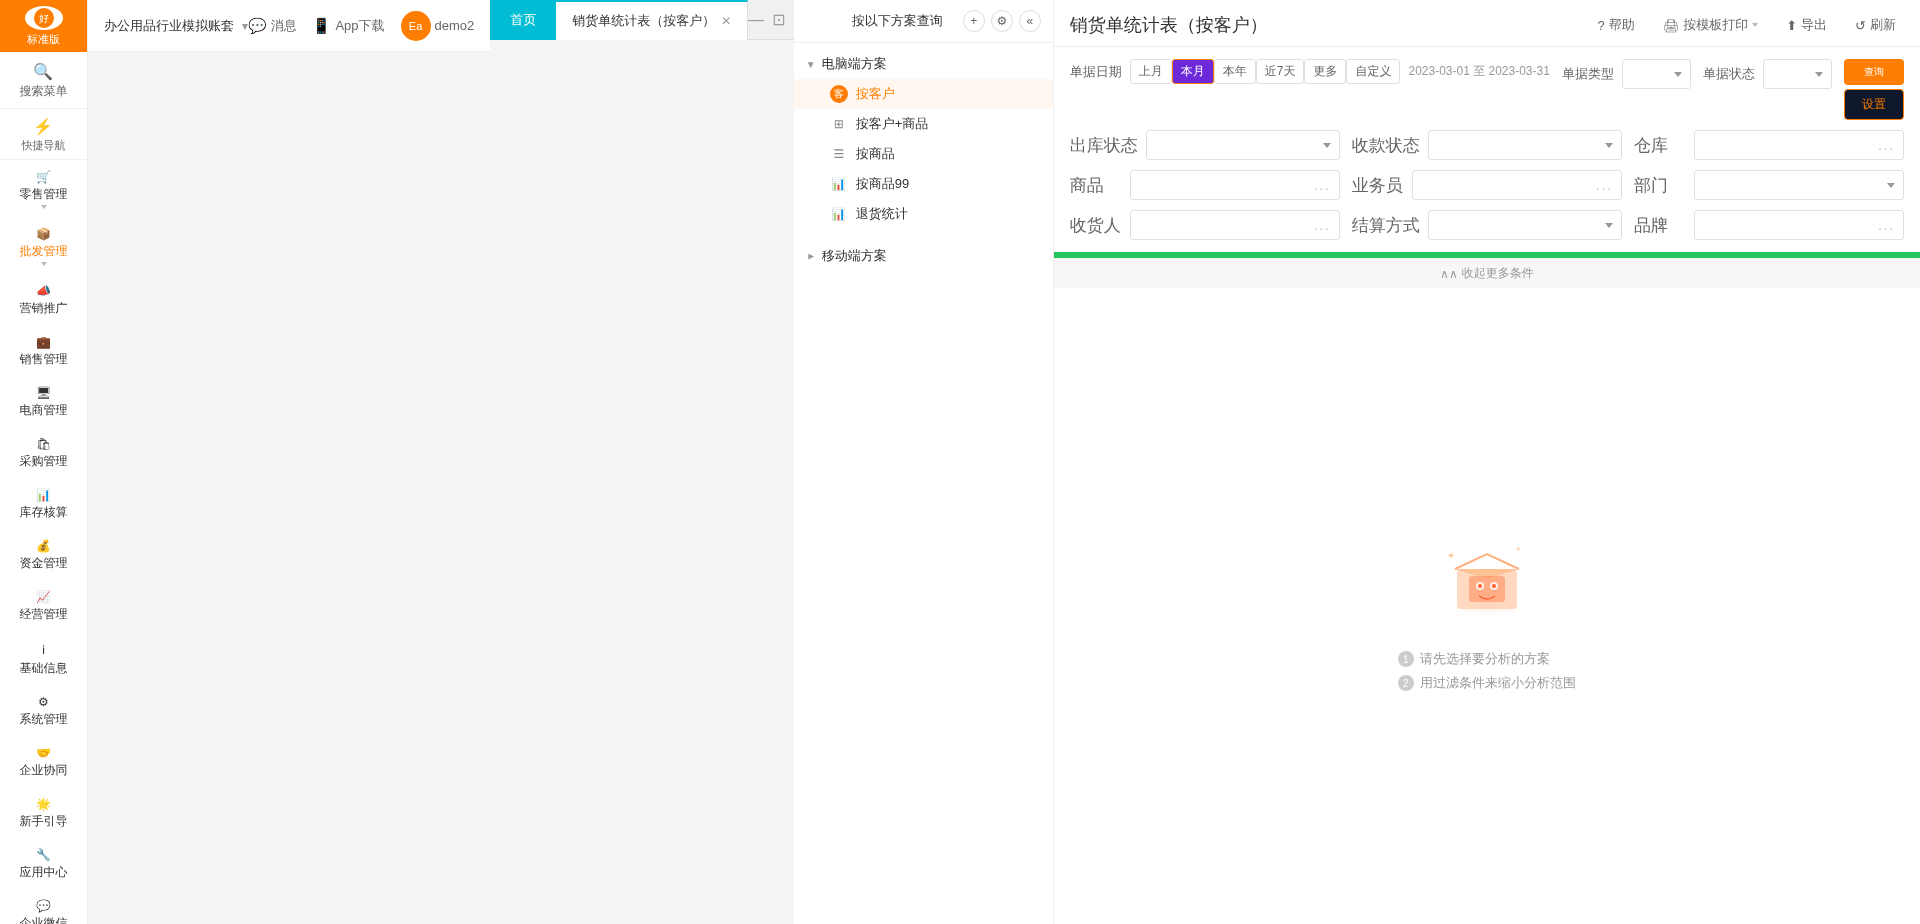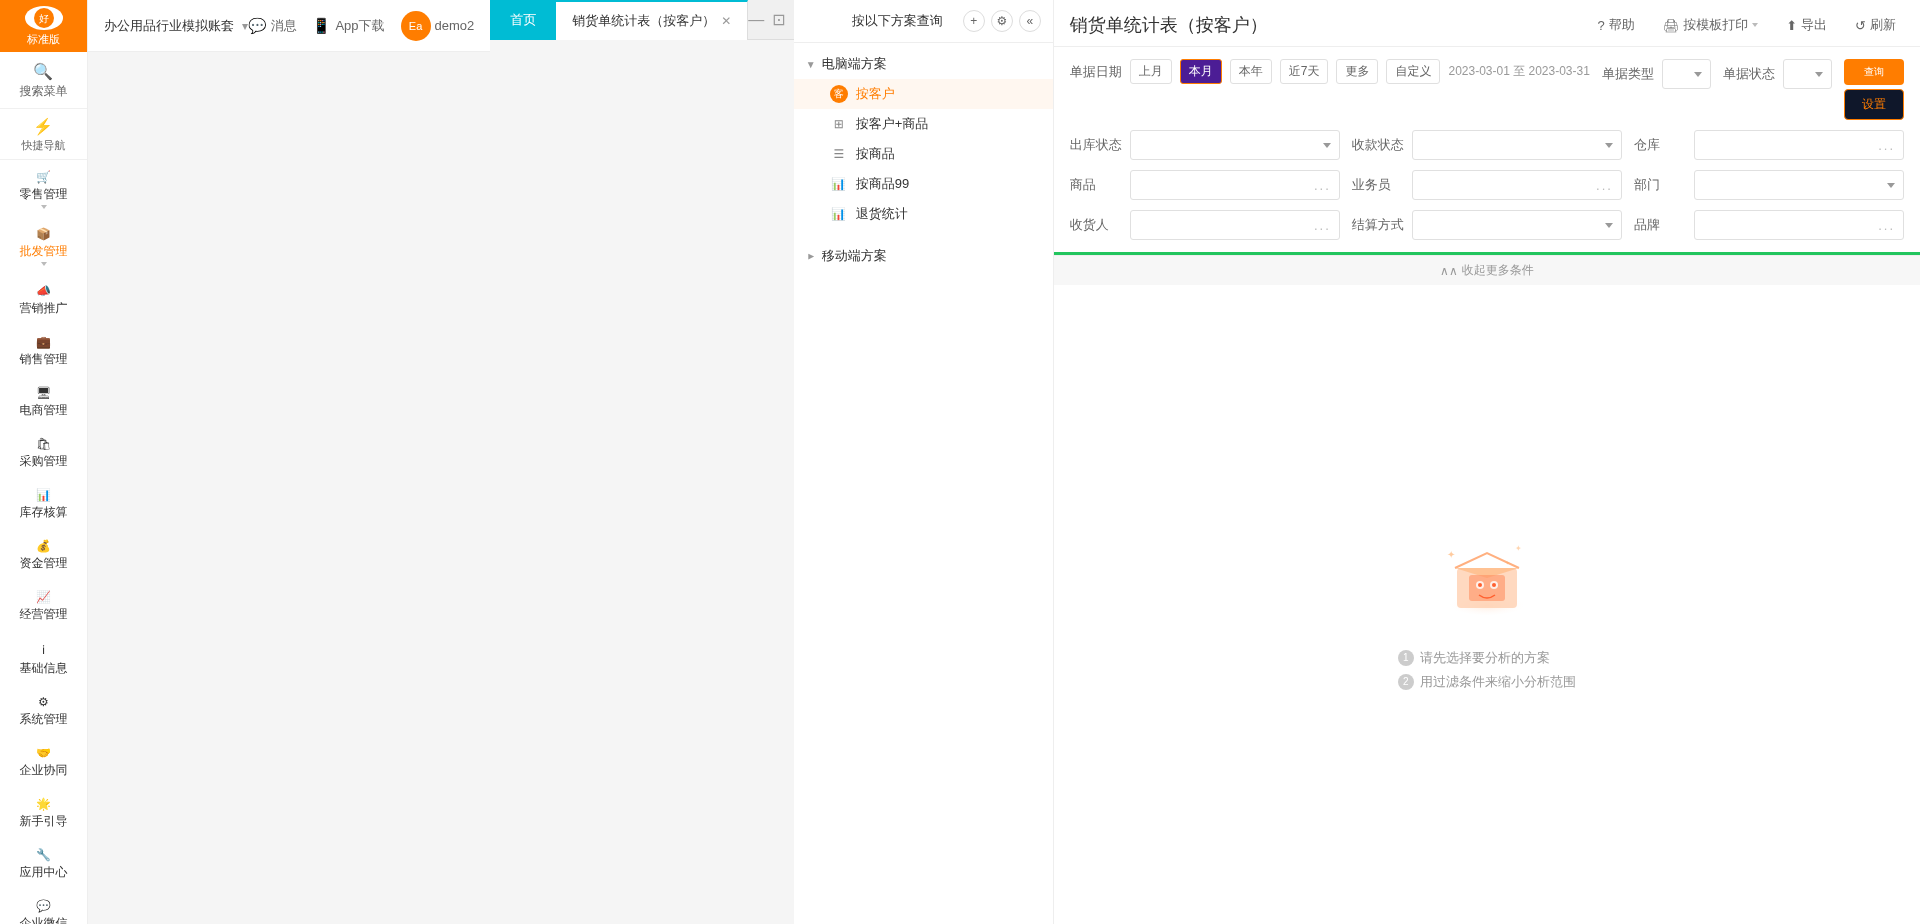--- a/index.html
+++ b/index.html
@@ -62,30 +62,30 @@
 
     
     .page-header { padding: 12px 16px 8px; background: #fff; display: flex; align-items: center; justify-content: space-between; border-bottom: 1px solid #eee; flex-shrink: 0; }
     .page-title { font-size: 18px; color: #333; font-weight: 500; }
     .page-actions { display: flex; align-items: center; gap: 12px; }
     .page-action-btn { display: flex; align-items: center; gap: 4px; font-size: 13px; color: #666; cursor: pointer; padding: 4px 8px; border-radius: 3px; }
     .query-btn { background: #ff7d00; color: #fff; padding: 6px 20px; border-radius: 4px; border: none; cursor: pointer; font-size: 10px; }
     .settings-btn { background: #0f172a; color: #ff7d00; padding: 6px 16px; border-radius: 4px; border: 1px solid #ff7d00; cursor: pointer; font-size: 12px; }
 
     
-    .filter-area { background: #fff; padding: 12px 16px; border-bottom: 3px solid #22c55e; flex-shrink: 0; }
+    .filter-area { background: #fff; padding: 12px 16px; border-bottom: 6px solid #22c55e; flex-shrink: 0; }
     .filter-row { display: flex; align-items: center; gap: 12px; margin-bottom: 10px; }
     .filter-row:last-child { margin-bottom: 0; }
     .filter-item { display: flex; align-items: center; gap: 8px; flex: 1; }
-    .filter-label { font-size: 13px; color: #666; white-space: nowrap; min-width: 52px; }
+    .filter-label { font-size: 17px; color: #666; white-space: nowrap; min-width: 52px; }
     .filter-control { flex: 1; border: 1px solid #e0e0e0; border-radius: 3px; padding: 5px 8px; font-size: 13px; color: #333; display: flex; align-items: center; justify-content: space-between; background: #fff; cursor: pointer; min-height: 30px; }
     .filter-control .placeholder { color: #bbb; }
     .filter-control .dots { color: #bbb; letter-spacing: 2px; }
     .date-btn { padding: 3px 8px; border-radius: 3px; font-size: 12px; cursor: pointer; border: 1px solid #e0e0e0; background: #fff; color: #666; }
-    .date-btn.active { background: #4c1d95; color: #fff; border-color: #ff7d00; }
+    .date-btn.active { background: #6d28d9; color: #fff; border-color: #ff7d00; }
 
     .collapse-bar { display: flex; align-items: center; justify-content: center; padding: 6px; background: #f7f7f7; cursor: pointer; border-top: 1px solid #eee; }
     .collapse-bar span { font-size: 12px; color: #999; display: flex; align-items: center; gap: 4px; }
 
     
     .empty-state { flex: 1; display: flex; flex-direction: column; align-items: center; justify-content: center; background: #fff; }
     .empty-icon { width: 120px; height: 120px; margin-bottom: 16px; }
     .empty-tips { font-size: 13px; color: #999; }
     .empty-tip-item { display: flex; align-items: center; gap: 6px; margin-bottom: 6px; }
     .tip-num { width: 16px; height: 16px; border-radius: 50%; background: #ccc; color: #fff; font-size: 10px; display: flex; align-items: center; justify-content: center; }
@@ -311,21 +311,21 @@
           </div>
         </div>
       </div>
 
       <div class="filter-area">
 
         <div style="display:flex; gap:12px; margin-bottom:10px; align-items:flex-start;">
 
           <div style="display:flex; align-items:center; gap:8px; flex:none;">
             <span style="font-size:13px;color:#666;white-space:nowrap;">单据日期</span>
-            <div style="display:flex; align-items:center; gap:8px;">
+            <div style="display:flex; align-items:center; gap:0;">
               <button class="date-btn">上月</button>
               <button class="date-btn active">本月</button>
               <button class="date-btn">本年</button>
               <button class="date-btn">近7天</button>
               <button class="date-btn">更多</button>
               <button class="date-btn">自定义</button>
             </div>
             <span style="font-size:12px;color:#999;white-space:nowrap;">2023-03-01 至 2023-03-31</span>
           </div>
 

